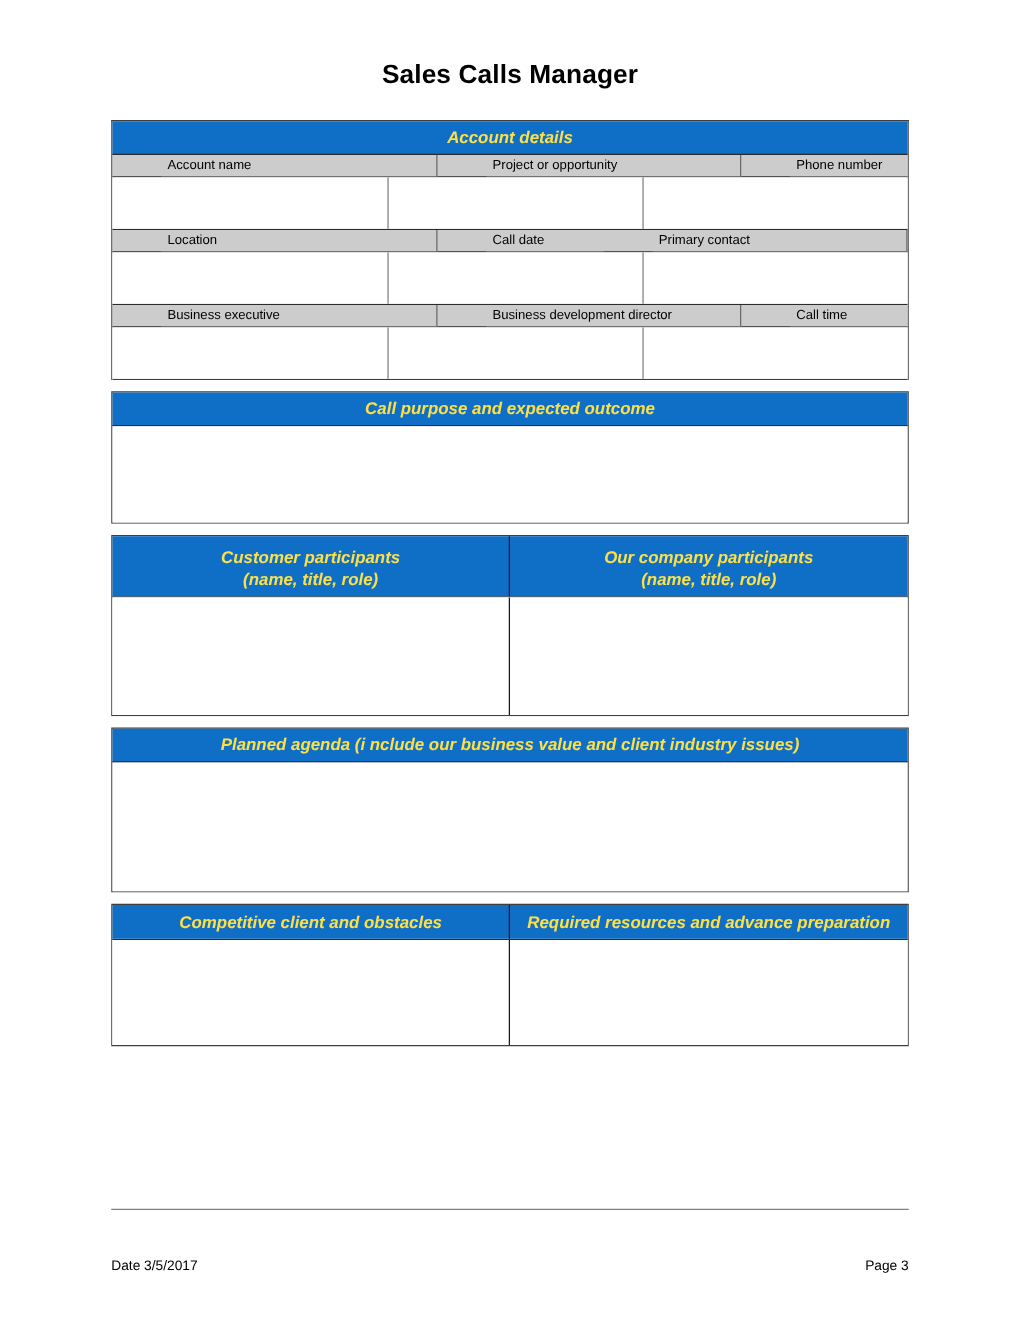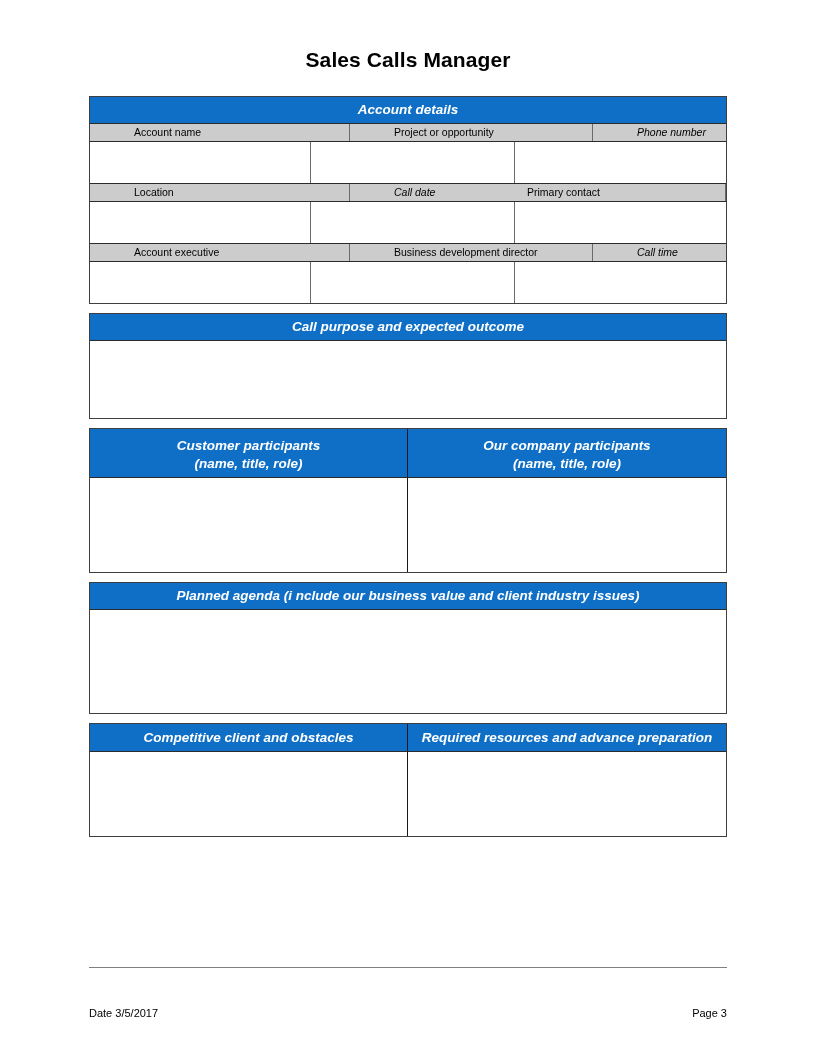--- a/index.html
+++ b/index.html
@@ -53,21 +53,21 @@
   .section.last { border-bottom: 1px solid #3f3f3f; }
 
   .sec-gap {
     height: 9px;
     background: #ffffff;
   }
 
   
   .bar {
     background: #0f6fc6;
-    color: #ffffff;
+    color: #fde047;
     font-style: italic;
     font-weight: bold;
     font-size: 13.5px;
     text-align: center;
     box-sizing: border-box;
     border-bottom: 1px solid #2b2b2b;
     display: flex;
     align-items: center;
     justify-content: center;
     flex-direction: column;
@@ -88,21 +88,21 @@
     line-height: 16px;
     padding-left: 5px;
     box-sizing: border-box;
     overflow: hidden;
     white-space: nowrap;
     background: #cccccc;
     margin-left: 39px;
   }
   .label-cell.c1 { width: 221px; border-right: 1px solid #6a6a6a; }
   .label-cell.c2 { width: 204px; border-right: 1px solid #6a6a6a; }
-  .label-cell.c3 { flex: 1; font-style: italic; }
+  .label-cell.c3 { flex: 1; }
 
   
   .input-row {
     display: flex;
     height: 41px;
     background: #ffffff;
     border-bottom: 1px solid #2b2b2b;
   }
   .input-cell {
     background: #ffffff;
@@ -199,21 +199,21 @@
         <div class="label-cell c3">Call date</div>
         <div class="label-cell c2">Primary contact</div>
       </div>
       <div class="input-row">
         <div class="input-cell c1"></div>
         <div class="input-cell c2"></div>
         <div class="input-cell c3"></div>
       </div>
 
       <div class="label-row">
-        <div class="label-cell c1">Account executive</div>
+        <div class="label-cell c1">Business executive</div>
         <div class="label-cell c2">Business development director</div>
         <div class="label-cell c3">Call time</div>
       </div>
       <div class="input-row" style="border-bottom:1px solid #3f3f3f;">
         <div class="input-cell c1"></div>
         <div class="input-cell c2"></div>
         <div class="input-cell c3"></div>
       </div>
     </div>
 

